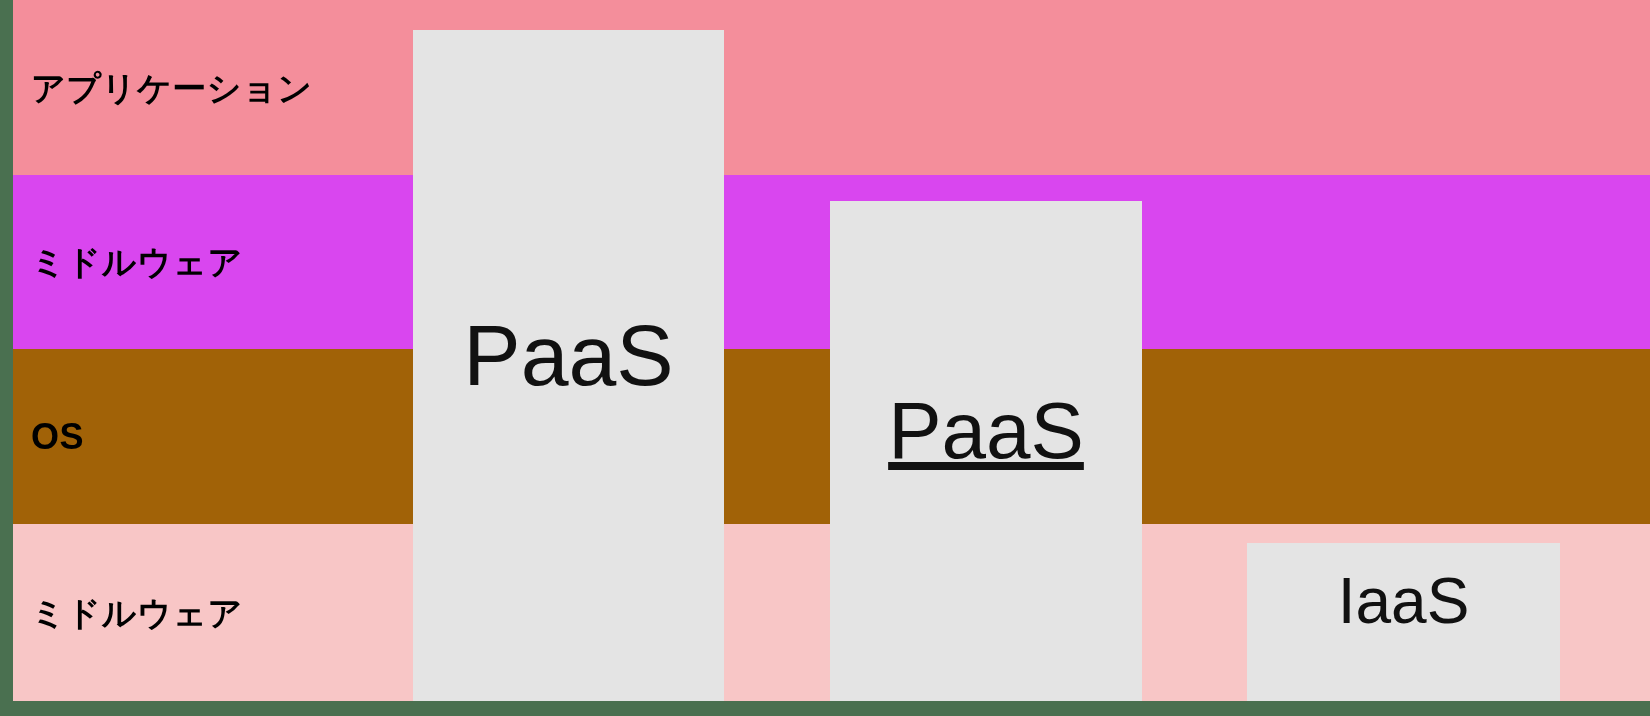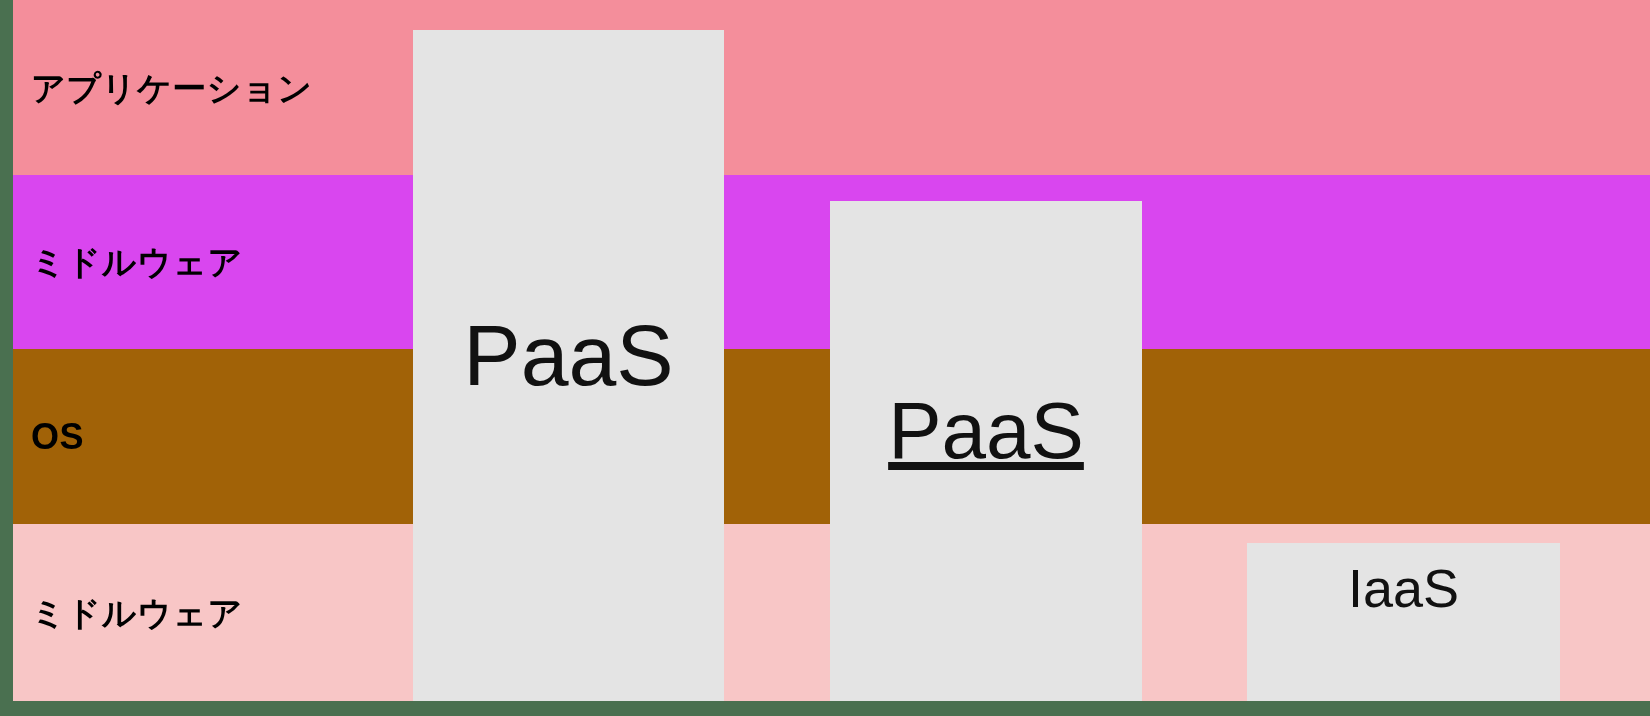--- a/index.html
+++ b/index.html
@@ -93,17 +93,17 @@
 
     <div class="bar" style="left:400px; top:30px; width:311px; height:671px;">
       <span class="bar-label" style="font-size:86px; margin-top:282px;">PaaS</span>
     </div>
 
     <div class="bar" style="left:817px; top:201px; width:312px; height:500px;">
       <span class="bar-label" style="font-size:80px; margin-top:190px;text-decoration:underline;">PaaS</span>
     </div>
 
     <div class="bar" style="left:1234px; top:543px; width:313px; height:158px;">
-      <span class="bar-label" style="font-size:54px; margin-top:18px;">IaaS</span>
+      <span class="bar-label" style="font-size:64px; margin-top:26px;">IaaS</span>
     </div>
 
   </div>
 </div>
 
 </body></html>

